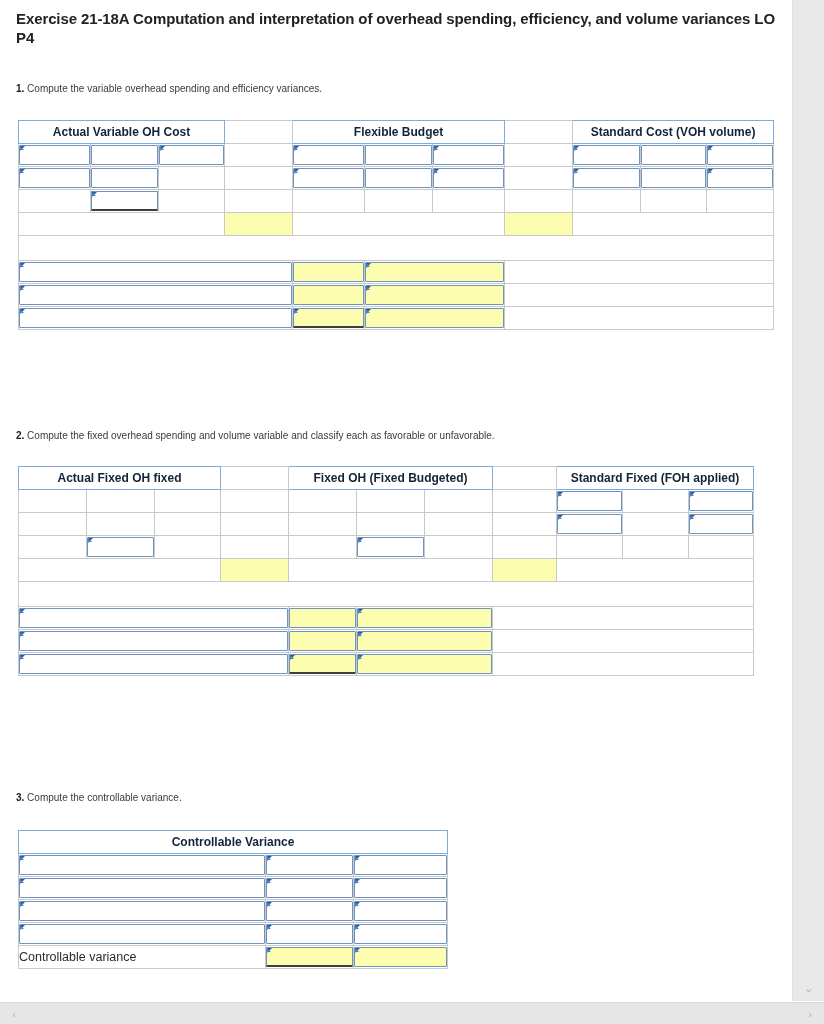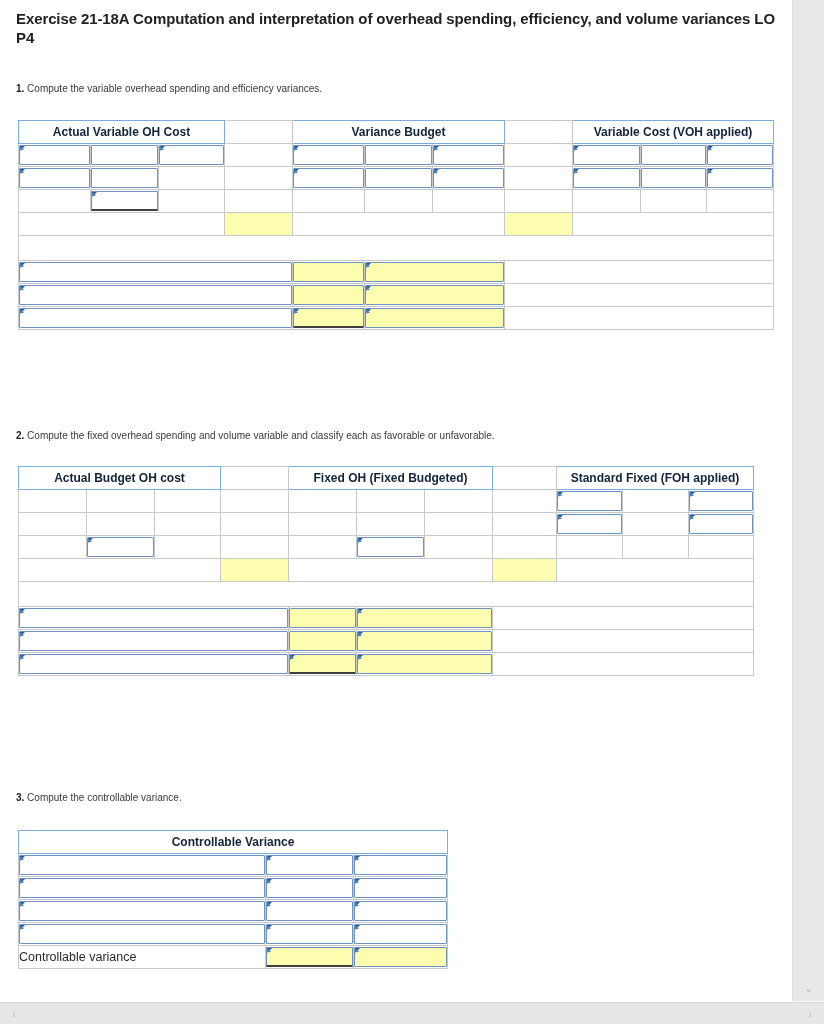--- a/index.html
+++ b/index.html
@@ -196,23 +196,23 @@
           <col style="width:68px">
           <col style="width:68px">
             <col style="width:66px">
             <col style="width:67px">
         </colgroup>
 
         <tbody>
             <tr>
           <td class="hdr" colspan="3">Actual Variable OH Cost</td>
           <td></td>
-          <td class="hdr" colspan="3">Variance Budget</td>
-          <td></td>
-          <td class="hdr" colspan="3">Variable Cost (VOH applied)</td>
+          <td class="hdr" colspan="3">Flexible Budget</td>
+          <td></td>
+          <td class="hdr" colspan="3">Standard Cost (VOH volume)</td>
         </tr>
 
         <tr>
           <td class="boxed">
                 <span class="cellbox mark"></span>
               </td>
           <td class="boxed">
                 <span class="cellbox"></span>
               </td>
           <td class="boxed">
@@ -353,21 +353,21 @@
             <col style="width:68px">
             <col style="width:68px">
           <col style="width:64px">
           <col style="width:66px">
             <col style="width:66px">
             <col style="width:65px">
         </colgroup>
 
         <tbody>
             <tr>
-          <td class="hdr" colspan="3">Actual Budget OH cost</td>
+          <td class="hdr" colspan="3">Actual Fixed OH fixed</td>
           <td></td>
           <td class="hdr" colspan="3">Fixed OH (Fixed Budgeted)</td>
           <td></td>
           <td class="hdr" colspan="3">Standard Fixed (FOH applied)</td>
         </tr>
 
         <tr>
           <td></td>
           <td></td>
           <td></td>

